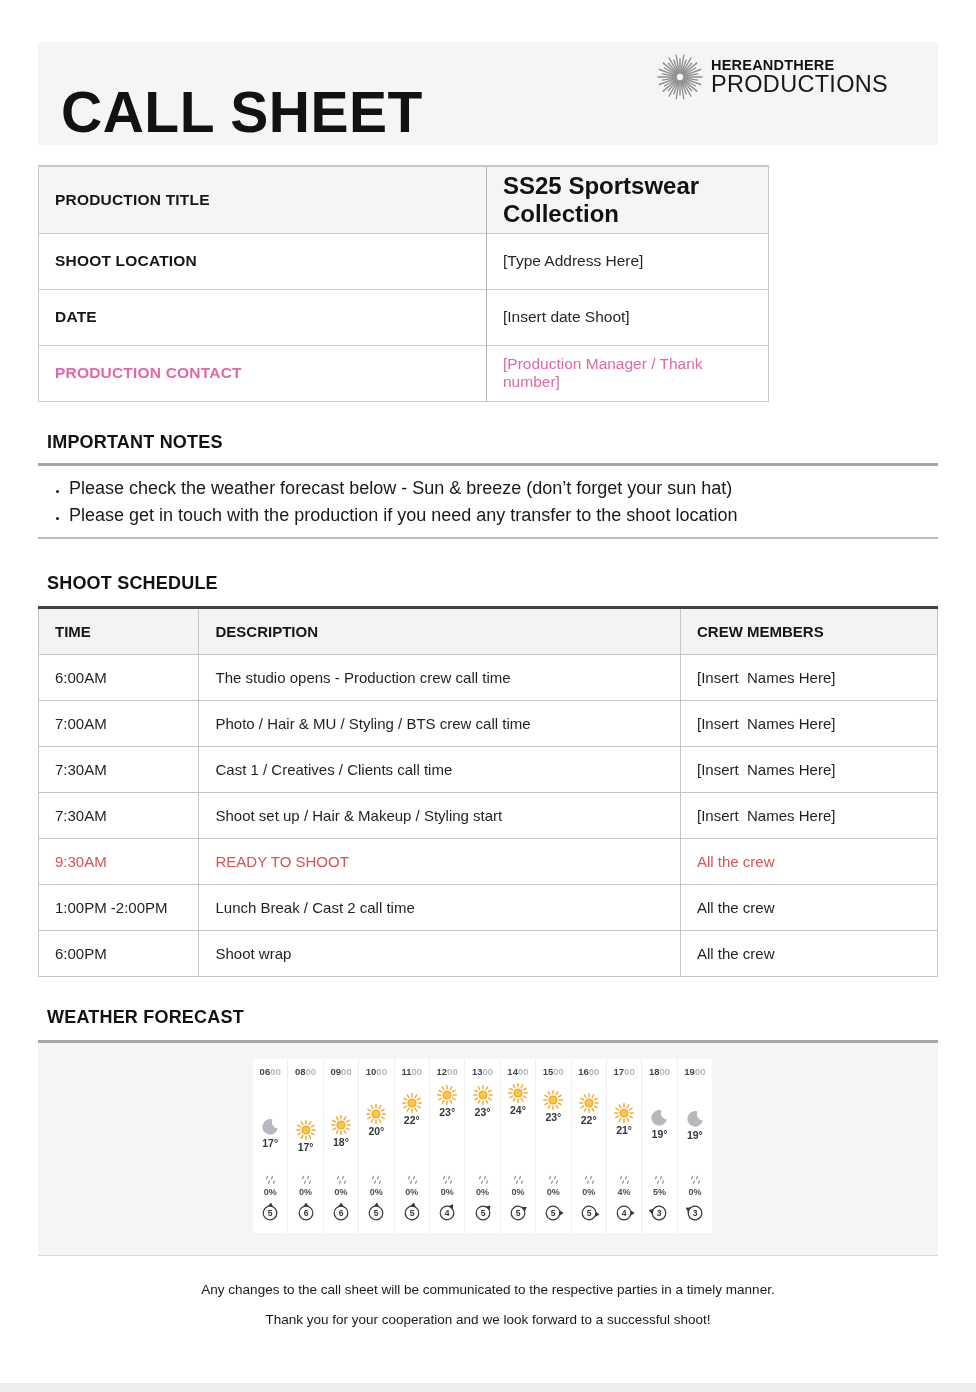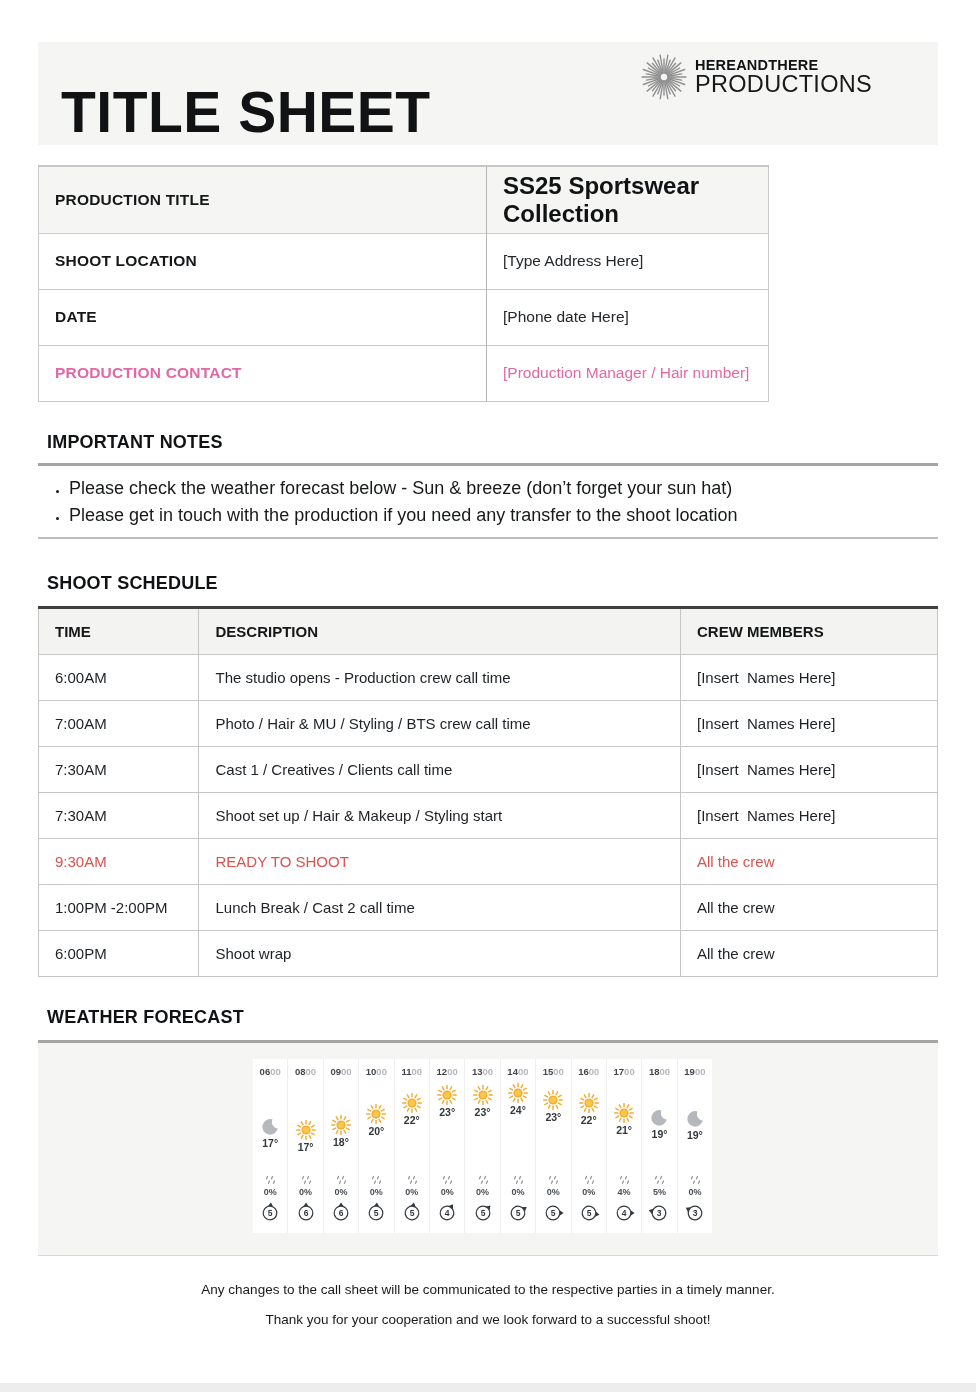--- a/index.html
+++ b/index.html
@@ -4,21 +4,21 @@
 <style>
   html,body{margin:0;padding:0;background:#fff;}
   .page{width:976px;height:1392px;position:relative;background:#ffffff;
         font-family:"Liberation Sans",sans-serif;color:#1b1e21;overflow:hidden;}
   .content{margin:0 38px;width:900px;}
 
   
   .header-box{margin-top:42px;height:103px;background:#f5f5f4;position:relative;}
   .page-title{position:absolute;left:23px;bottom:0px;margin:0;font-size:57px;font-weight:800;
               letter-spacing:.5px;color:#101214;}
-  .logo{position:absolute;right:66px;top:11px;display:flex;align-items:flex-start;gap:7px;}
+  .logo{position:absolute;right:50px;top:11px;display:flex;align-items:flex-start;gap:7px;}
   .logo-text{display:flex;flex-direction:column;}
   .logo-l1{font-size:14.5px;font-weight:800;color:#101214;letter-spacing:.2px;margin-top:4px;}
   .logo-l2{font-size:23.5px;font-weight:500;color:#17191b;letter-spacing:.3px;margin-top:-2px;}
 
   
   .info-table{margin-top:20px;width:731px;border-collapse:collapse;border:1px solid #cbcbcb;border-top:2px solid #c6c6c6;}
   .info-table tr{height:56px;border-bottom:1px solid #cbcbcb;}
   .info-table tr.first{height:67px;}
   .info-table tr.first th,.info-table tr.first td{background:#f5f5f4;}
   .info-table th{width:415px;border-right:1px solid #b5b5b5;text-align:left;padding:0 16px;
@@ -68,21 +68,21 @@
   .footer p{margin:0 0 15px;font-size:13.5px;color:#17191b;}
   .page-edge{position:absolute;left:0;right:0;bottom:0;height:9px;background:#ededed;}
 </style>
 </head>
 <body>
 
 <div class="page">
   <div class="content">
 
     <header class="header-box">
-      <h1 class="page-title">TITLE SHEET</h1>
+      <h1 class="page-title">CALL SHEET</h1>
       <div class="logo">
         <span>
           <svg id="starburst" width="48" height="48" viewBox="0 0 48 48">
               <line x1="28.0" y1="24.0" x2="46.0" y2="24.0" stroke="#8f8f8f" stroke-width="1.4" stroke-linecap="round"></line>
               <line x1="27.9" y1="24.7" x2="41.7" y2="27.1" stroke="#8f8f8f" stroke-width="1.4" stroke-linecap="round"></line>
               <line x1="27.8" y1="25.4" x2="44.7" y2="31.5" stroke="#8f8f8f" stroke-width="1.4" stroke-linecap="round"></line>
               <line x1="27.5" y1="26.0" x2="39.6" y2="33.0" stroke="#8f8f8f" stroke-width="1.4" stroke-linecap="round"></line>
               <line x1="27.1" y1="26.6" x2="40.9" y2="38.1" stroke="#8f8f8f" stroke-width="1.4" stroke-linecap="round"></line>
               <line x1="26.6" y1="27.1" x2="35.6" y2="37.8" stroke="#8f8f8f" stroke-width="1.4" stroke-linecap="round"></line>
               <line x1="26.0" y1="27.5" x2="35.0" y2="43.1" stroke="#8f8f8f" stroke-width="1.4" stroke-linecap="round"></line>
@@ -129,25 +129,25 @@
         <tr class="first">
           <th>PRODUCTION TITLE</th>
           <td>SS25 Sportswear Collection</td>
         </tr>
         <tr>
           <th>SHOOT LOCATION</th>
           <td>[Type Address Here]</td>
         </tr>
         <tr>
           <th>DATE</th>
-          <td>[Phone date Here]</td>
+          <td>[Insert date Shoot]</td>
         </tr>
         <tr class="pink">
           <th>PRODUCTION CONTACT</th>
-          <td>[Production Manager / Hair number]</td>
+          <td>[Production Manager / Thank number]</td>
         </tr>
       </tbody>
     </table>
 
     <section class="notes">
       <h2 class="section-h">IMPORTANT NOTES</h2>
       <div class="rule-heavy"></div>
       <ul class="notes-list">
         <li>Please check the weather forecast below - Sun &amp; breeze (don’t forget your sun hat)</li>
         <li>Please get in touch with the production if you need any transfer to the shoot location</li>

